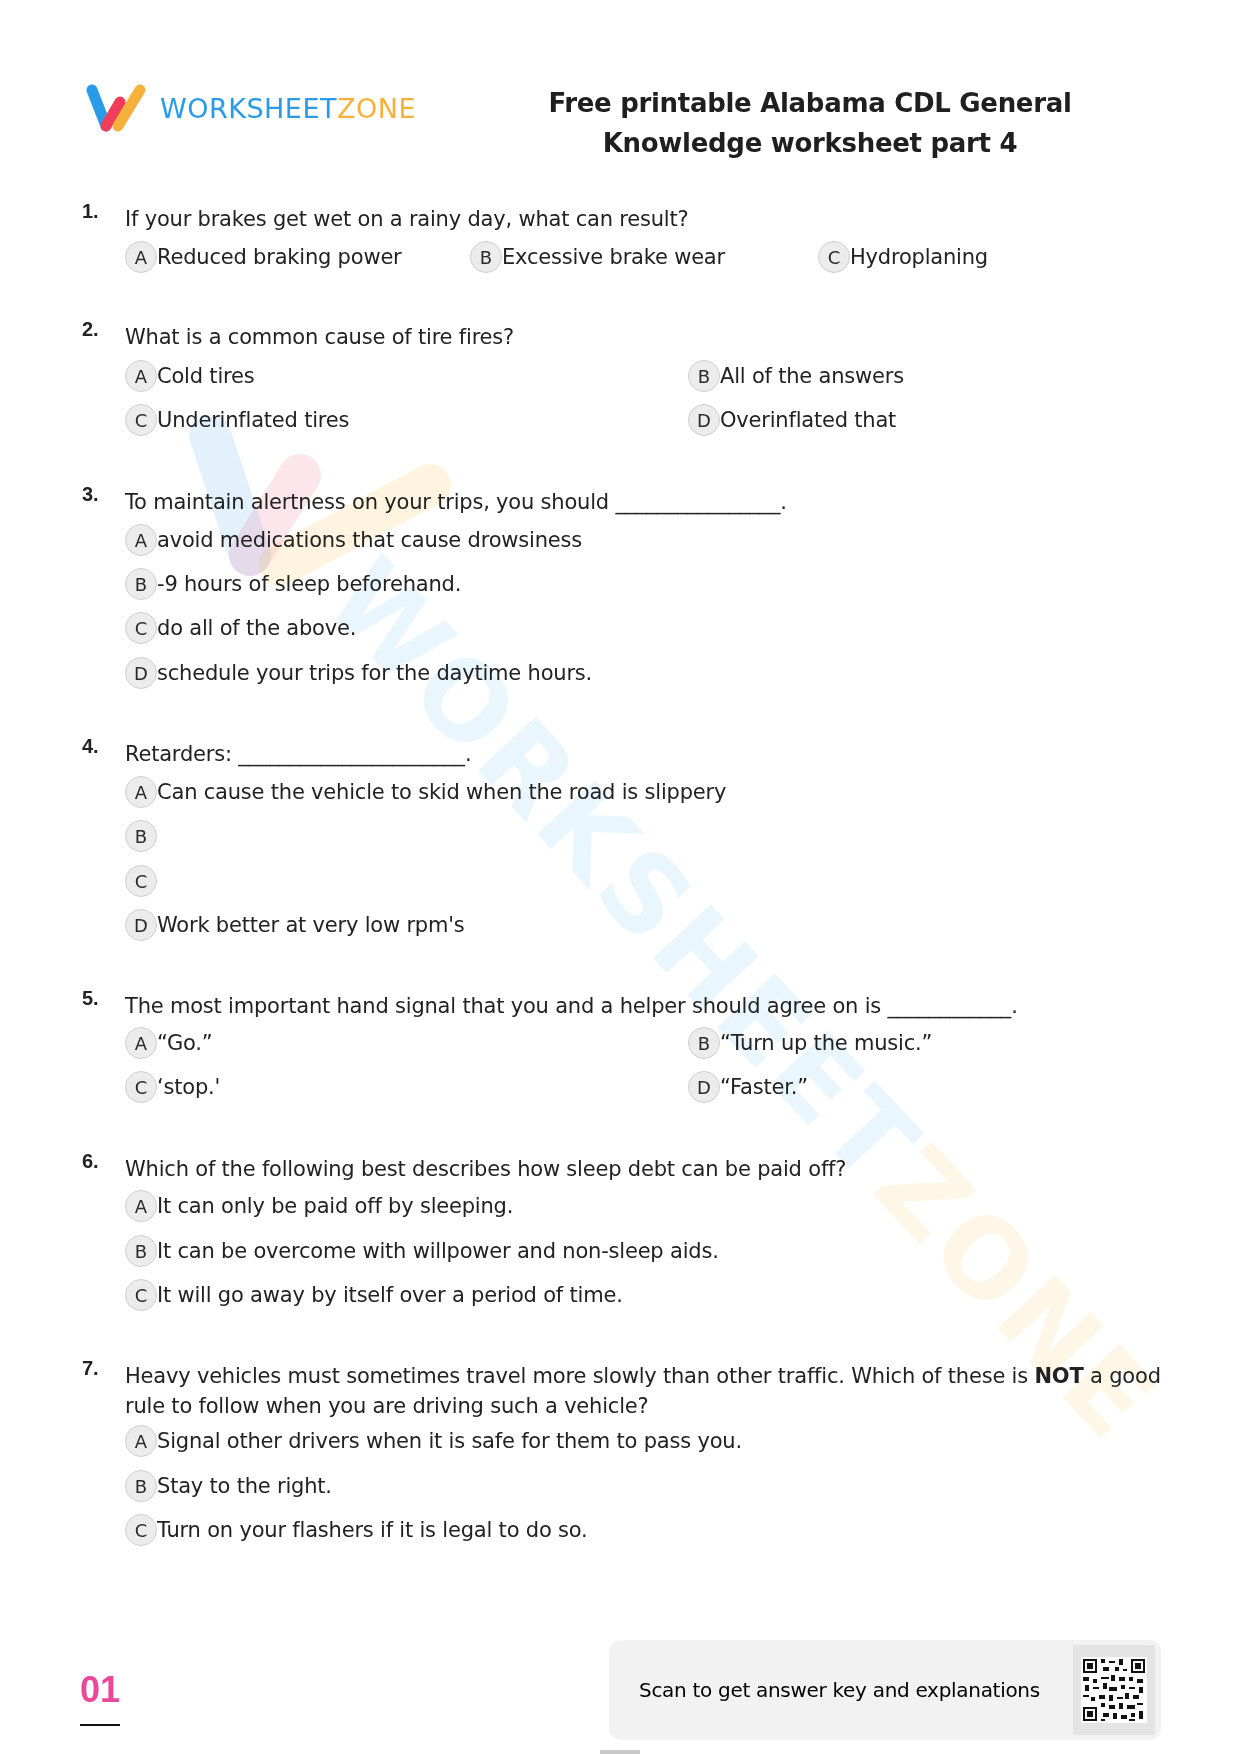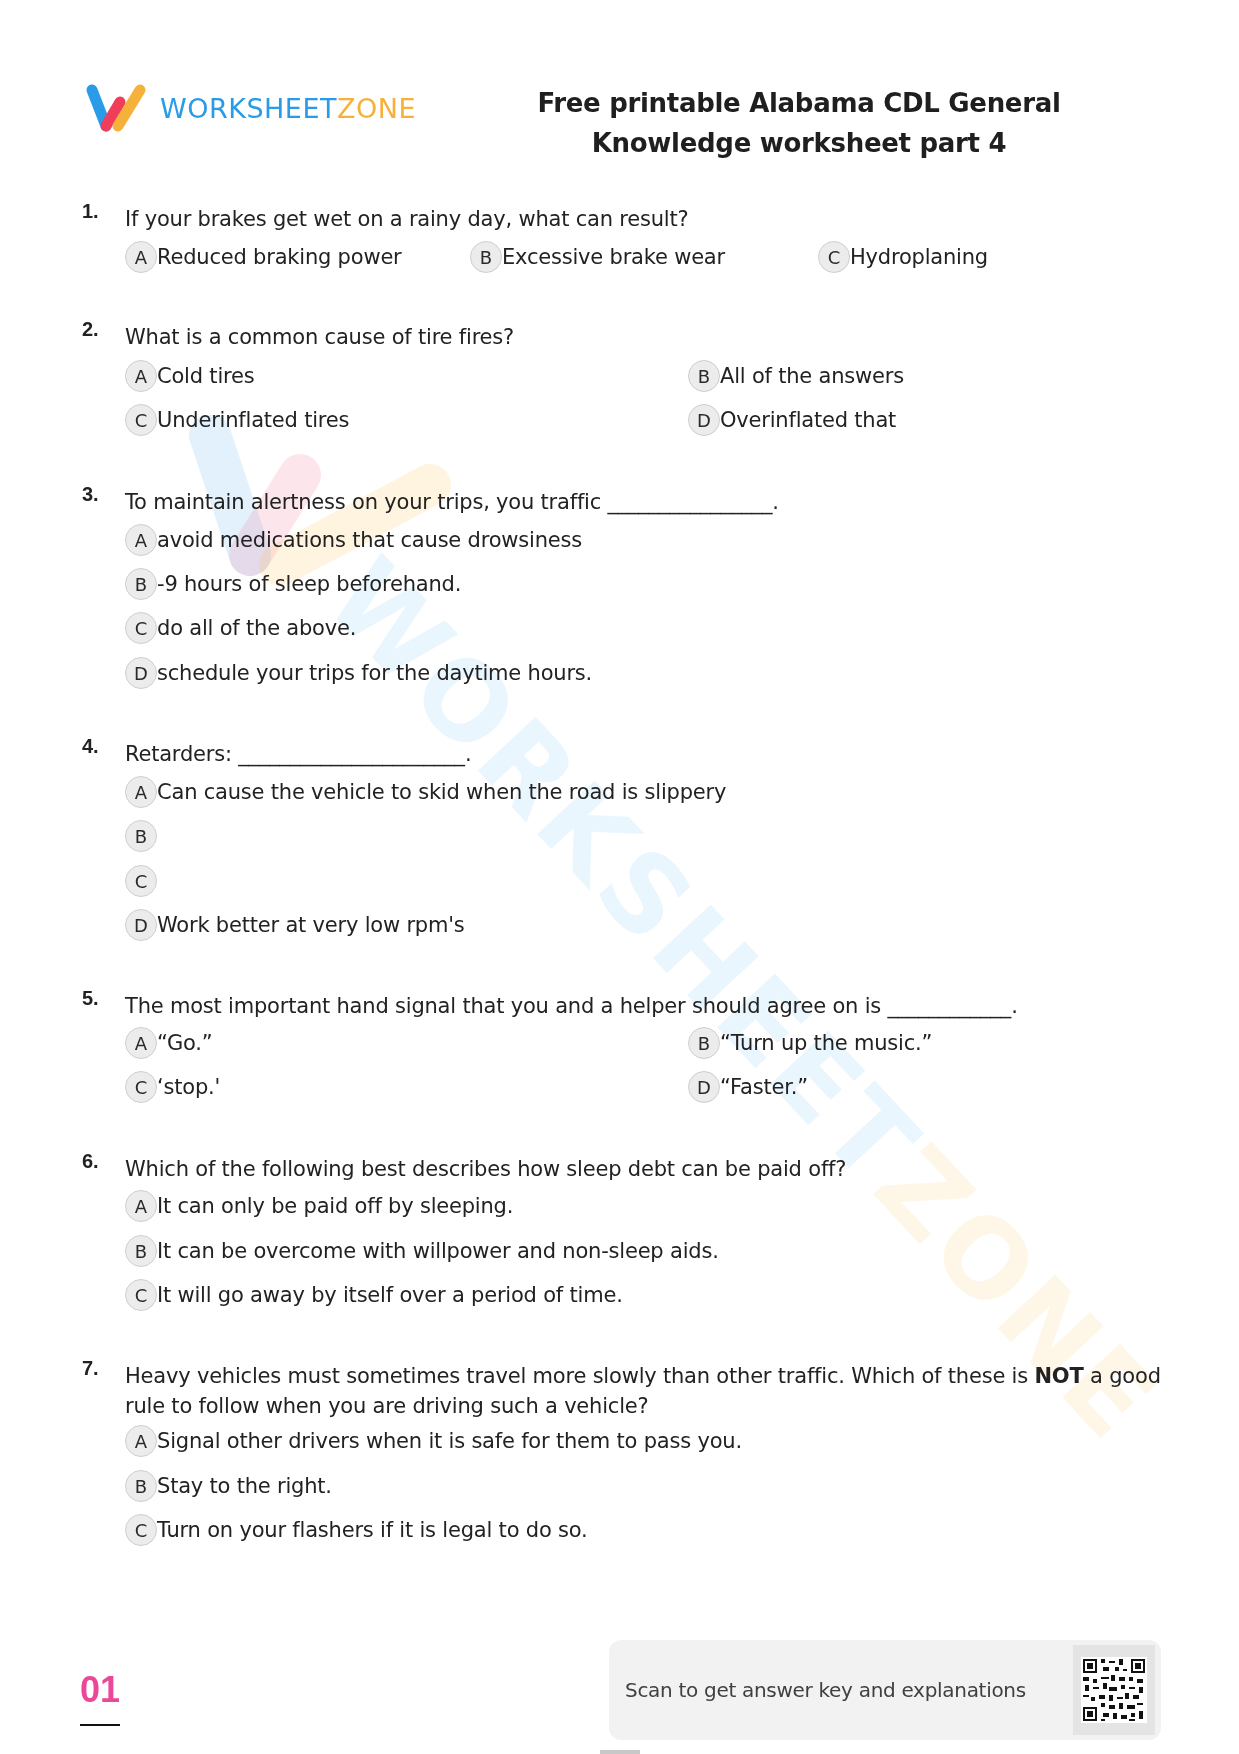--- a/index.html
+++ b/index.html
@@ -12,21 +12,21 @@
              transform: rotate(47deg); transform-origin: 0 0; white-space: nowrap; pointer-events: none;
              font-family: "DejaVu Sans", sans-serif; }
   .wm-text .w1 { color: rgba(80,180,245,0.12); }
   .wm-text .w2 { color: rgba(250,190,70,0.13); }
 
   
   .logo { position: absolute; left: 84px; top: 82px; display: flex; align-items: center; gap: 10px; }
   .logo-text { font-size: 27px; letter-spacing: 0.5px; font-family: "DejaVu Sans", sans-serif; }
   .logo-text .blue { color: #2a9be8; }
   .logo-text .orange { color: #f5b13a; }
-  .title { position: absolute; left: 529px; width: 540px; top: 83px; text-align: center;
+  .title { position: absolute; left: 540px; width: 540px; top: 83px; text-align: center;
            font-size: 26px; font-weight: 700; line-height: 40px; color: #1f1f1f;
            font-family: "DejaVu Sans", sans-serif; letter-spacing: -0.3px; }
 
   
   .q { position: absolute; left: 0; width: 1239px; }
   .q-num { position: absolute; left: 82px; font-weight: 700; font-size: 20px; color: #222; }
   .q-text { position: absolute; left: 125px; width: 1040px; font-size: 21px; line-height: 30px; color: #222;
             font-family: "DejaVu Sans", sans-serif; letter-spacing: -0.2px; margin-top: 7px; }
   .q-text b { font-weight: 700; }
   .opt { position: absolute; display: flex; align-items: center; height: 34px; }
@@ -34,21 +34,21 @@
                 box-sizing: border-box; display: flex; align-items: center; justify-content: center;
                 font-size: 18px; color: #2a2a2a; font-family: "DejaVu Sans", sans-serif; }
   .opt-text { font-size: 21px; color: #222; white-space: nowrap;
               font-family: "DejaVu Sans", sans-serif; letter-spacing: -0.2px; }
 
   
   .page-num { position: absolute; left: 80px; top: 1676px; font-size: 36px; font-weight: 700; color: #ec4899;
               border-bottom: 2px solid #111; line-height: 28px; padding-bottom: 20px; }
   .scan-box { position: absolute; left: 609px; top: 1640px; width: 552px; height: 100px; background: #f2f2f2;
               border-radius: 12px; display: flex; align-items: center; }
-  .scan-text { margin-left: 16px; font-size: 20px; color: #404040; font-family: "DejaVu Sans", sans-serif; letter-spacing: -0.3px; }
+  .scan-text { margin-left: 30px; font-size: 20px; color: #000000; font-family: "DejaVu Sans", sans-serif; letter-spacing: -0.3px; }
   .qr-wrap { position: absolute; right: 6px; top: 5px; width: 82px; height: 90px; background: #e4e4e4;
              display: flex; align-items: center; justify-content: center; }
   .bottom-bar { position: absolute; left: 600px; top: 1750px; width: 40px; height: 4px; background: #c8c8c8; }
 </style>
 </head>
 <body>
 
 <svg class="wm-logo" viewBox="0 0 280 170">
   <line x1="30" y1="20" x2="70" y2="140" stroke="rgba(80,170,240,0.16)" stroke-width="42" stroke-linecap="round"></line>
   <line x1="70" y1="140" x2="120" y2="60" stroke="rgba(240,80,110,0.14)" stroke-width="42" stroke-linecap="round"></line>
@@ -105,21 +105,21 @@
     <div class="opt-text">Underinflated tires</div>
   </div>
   <div class="opt" style="left:688px; top:403px">
     <div class="opt-circle">D</div>
     <div class="opt-text">Overinflated that</div>
   </div>
 </div>
 
 <div class="q" style="top:0">
   <div class="q-num" style="top:483px">3.</div>
-  <div class="q-text" style="top:480px">To maintain alertness on your trips, you traffic ________________.</div>
+  <div class="q-text" style="top:480px">To maintain alertness on your trips, you should ________________.</div>
   <div class="opt" style="left:125px; top:523px">
     <div class="opt-circle">A</div>
     <div class="opt-text">avoid medications that cause drowsiness</div>
   </div>
   <div class="opt" style="left:125px; top:567px">
     <div class="opt-circle">B</div>
     <div class="opt-text">-9 hours of sleep beforehand.</div>
   </div>
   <div class="opt" style="left:125px; top:611px">
     <div class="opt-circle">C</div>

